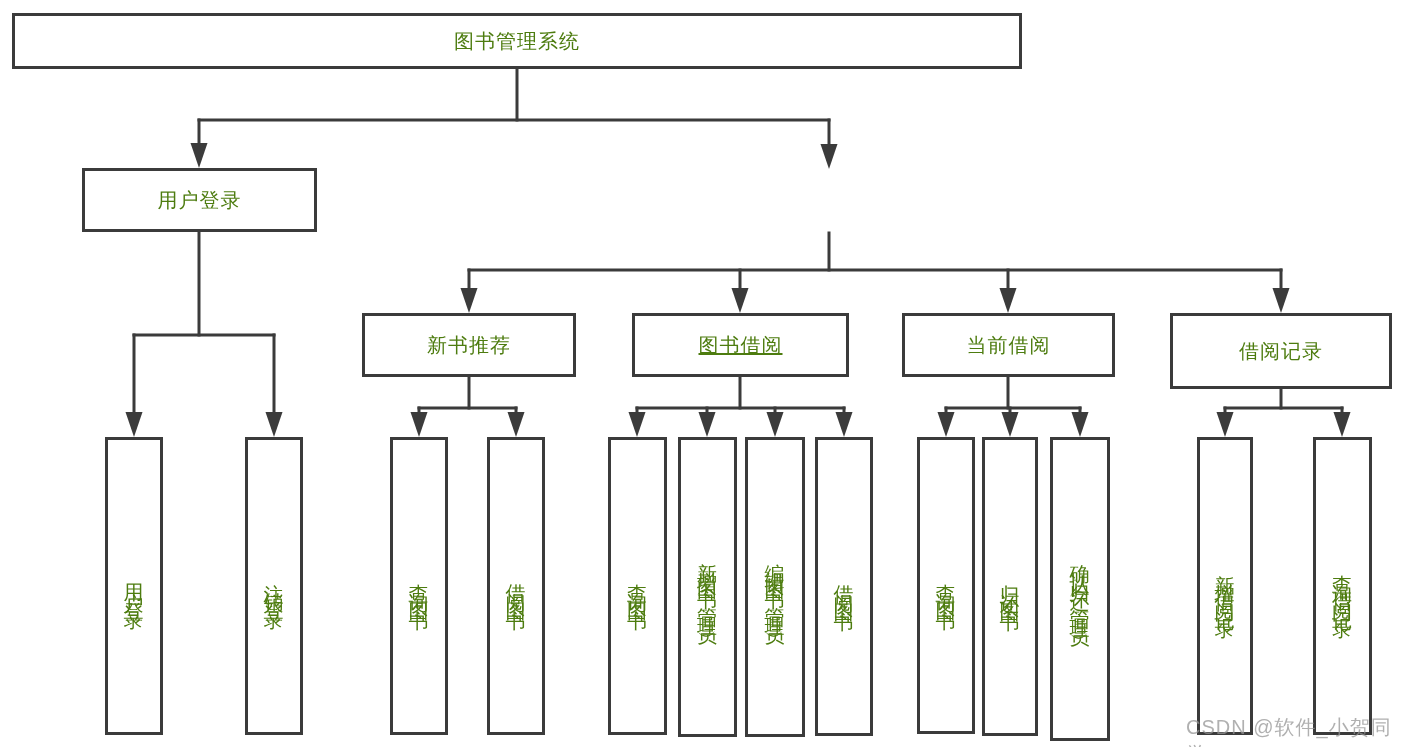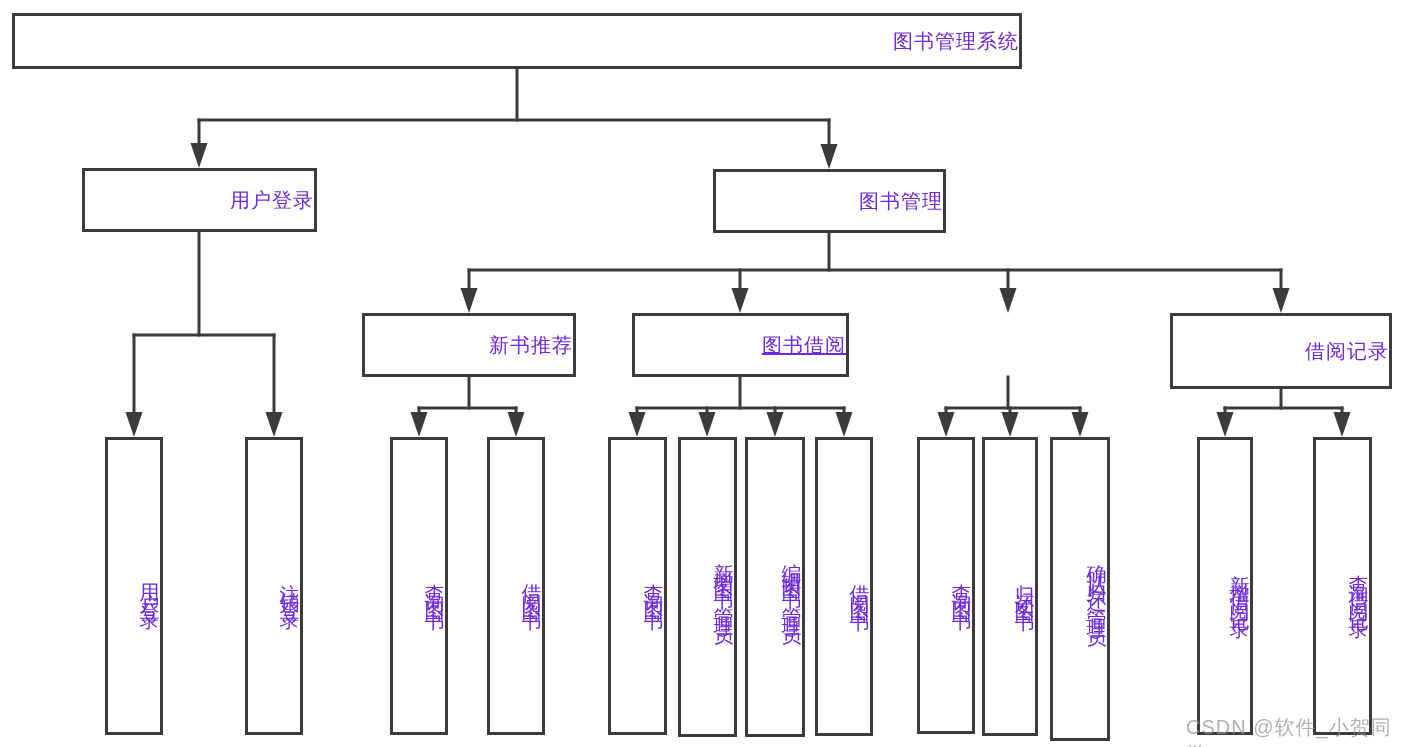--- a/index.html
+++ b/index.html
@@ -16,22 +16,22 @@
     left: 0; top: 0;
     width: 1405px; height: 747px;
   }
   .node {
     position: absolute;
     box-sizing: border-box;
     background: #ffffff;
     border: 3px solid #3b3b3b;
     display: flex;
     align-items: center;
-    justify-content: flex-end;
-    color: #6d28d9;
+    justify-content: center;
+    color: #4d7c0f;
     font-size: 20px;
     letter-spacing: 1px;
     white-space: nowrap;
   }
   .node .vtext {
     writing-mode: vertical-rl;
     text-orientation: mixed;
     letter-spacing: 9px;
     line-height: 1;
   }
@@ -112,29 +112,29 @@
     <polygon points="1333.5,412 1350.5,412 1342,437" stroke="none"></polygon>
   </svg>
 
   <div class="node" style="left:12px; top:13px; width:1010px; height:56px;">
     <span>图书管理系统</span>
   </div>
 
   <div class="node" style="left:82px; top:168px; width:235px; height:64px;">
     <span>用户登录</span>
   </div>
-  <div class="node" style="left:713px; top:169px; width:233px; height:64px;">
-    <span>图书管理</span>
-  </div>
 
   <div class="node" style="left:362px; top:313px; width:214px; height:64px;">
     <span>新书推荐</span>
   </div>
   <div class="node" style="left:632px; top:313px; width:217px; height:64px;text-decoration:underline;">
     <span>图书借阅</span>
+  </div>
+  <div class="node" style="left:902px; top:313px; width:213px; height:64px;">
+    <span>当前借阅</span>
   </div>
   <div class="node" style="left:1170px; top:313px; width:222px; height:76px;">
     <span>借阅记录</span>
   </div>
 
   <div class="node" style="left:105px; top:437px; width:58px; height:298px;">
     <span class="vtext">用户登录</span>
   </div>
   <div class="node" style="left:245px; top:437px; width:58px; height:298px;">
     <span class="vtext">注销登录</span>

